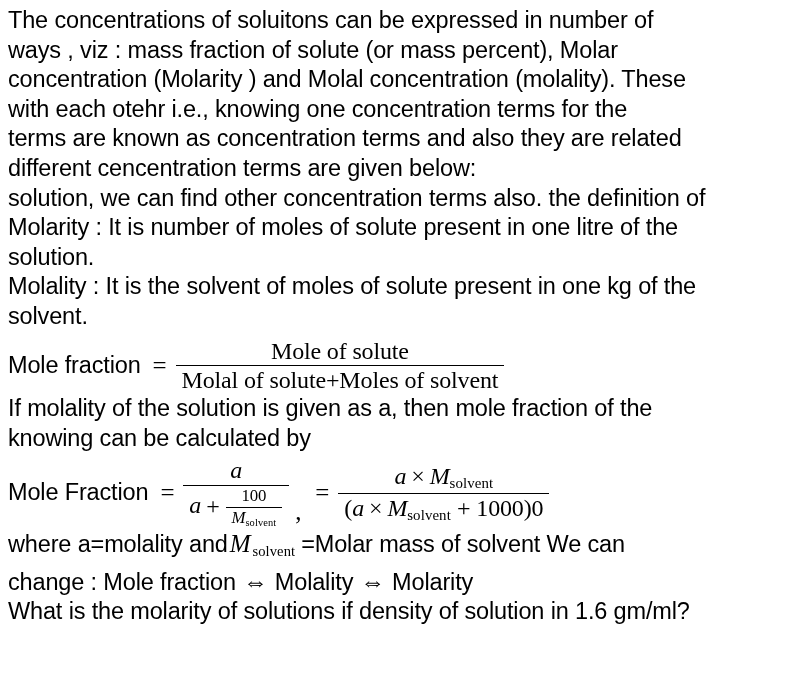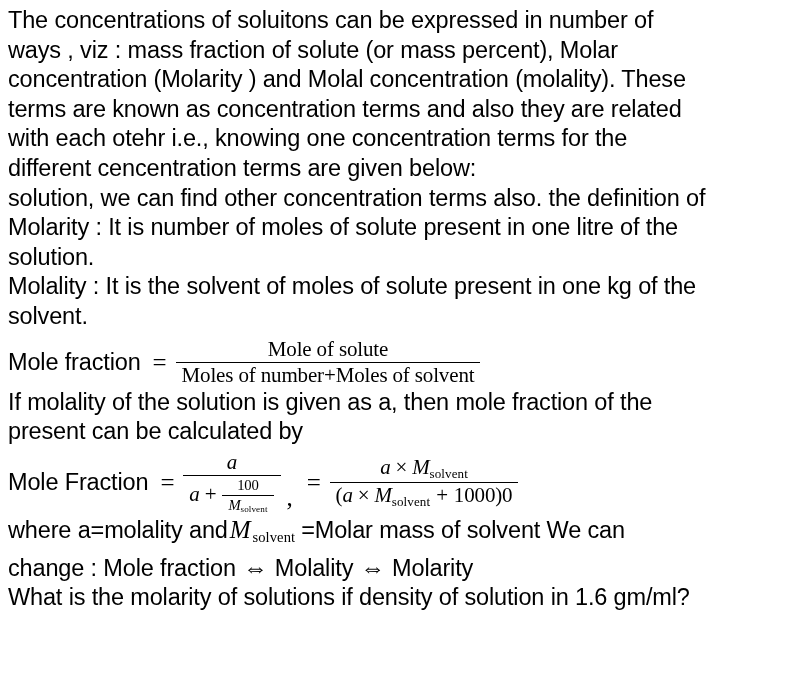--- a/index.html
+++ b/index.html
@@ -18,21 +18,21 @@
     padding: 6px 0 0 8px;
     font-size: 23.5px;
     line-height: 29.6px;
     letter-spacing: -0.15px;
   }
   .ln { white-space: nowrap; }
 
   
   .math {
     font-family: "Liberation Serif", "DejaVu Serif", serif;
-    font-size: 21px;
+    font-size: 24px;
     color: #000;
   }
   .math .it { font-style: italic; }
   .math .rm { font-style: normal; }
   .sub {
     font-size: 0.62em;
     font-style: normal;
     vertical-align: -0.30em;
     letter-spacing: 0.1px;
     margin-top: 44px;
@@ -103,45 +103,45 @@
 </style>
 </head>
 <body>
 
 <div id="passage">
 
   <div>
     <div class="ln">The concentrations of soluitons can be expressed in number of</div>
     <div class="ln">ways , viz : mass fraction of solute (or mass percent), Molar</div>
     <div class="ln">concentration (Molarity ) and Molal concentration (molality). These</div>
+    <div class="ln">with each otehr i.e., knowing one concentration terms for the</div>
     <div class="ln">terms are known as concentration terms and also they are related</div>
-    <div class="ln">with each otehr i.e., knowing one concentration terms for the</div>
     <div class="ln">different cencentration terms are given below:</div>
     <div class="ln">solution, we can find other concentration terms also. the definition of</div>
   </div>
 
   <div>
     <div class="ln">Molarity : It is number of moles of solute present in one litre of the</div>
     <div class="ln">solution.</div>
     <div class="ln">Molality : It is the solvent of moles of solute present in one kg of the</div>
     <div class="ln">solvent.</div>
   </div>
 
   <div class="mathrow block-molefrac">
     <span class="label">Mole fraction</span>
     <span class="eqsign">=</span>
     <span class="math frac">
       <span class="num rm">Mole of solute</span>
-      <span class="den rm"><span>Moles of number</span><span>+</span><span>Moles of solvent</span></span>
+      <span class="den rm"><span>Molal of solute</span><span>+</span><span>Moles of solvent</span></span>
     </span>
   </div>
 
   <div>
     <div class="ln">If molality of the solution is given as a, then mole fraction of the</div>
-    <div class="ln">present can be calculated by</div>
+    <div class="ln">knowing can be calculated by</div>
   </div>
 
   <div class="mathrow block-molefrac2">
     <span class="label">Mole Fraction</span>
     <span class="eqsign">=</span>
 
     <span class="math frac">
       <span class="num it">a</span>
       <span class="den"><span class="it">a</span><span class="op" style="padding:0 5px">+</span><span class="frac small"><span class="num rm">100</span><span class="den"><span class="it">M</span><span class="sub">solvent</span></span></span></span>
     </span>

